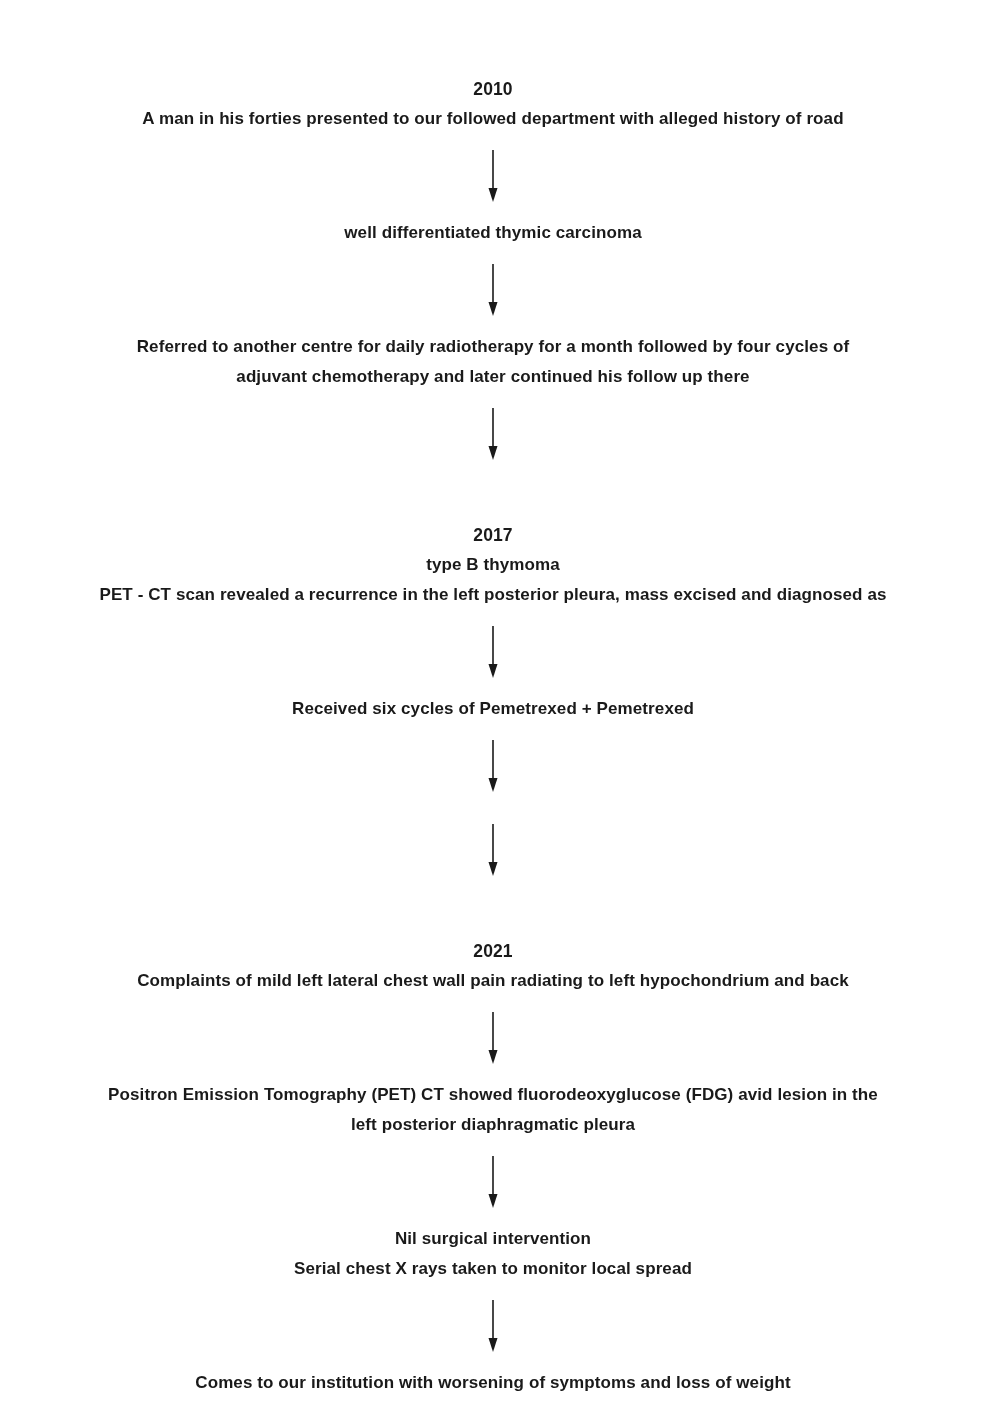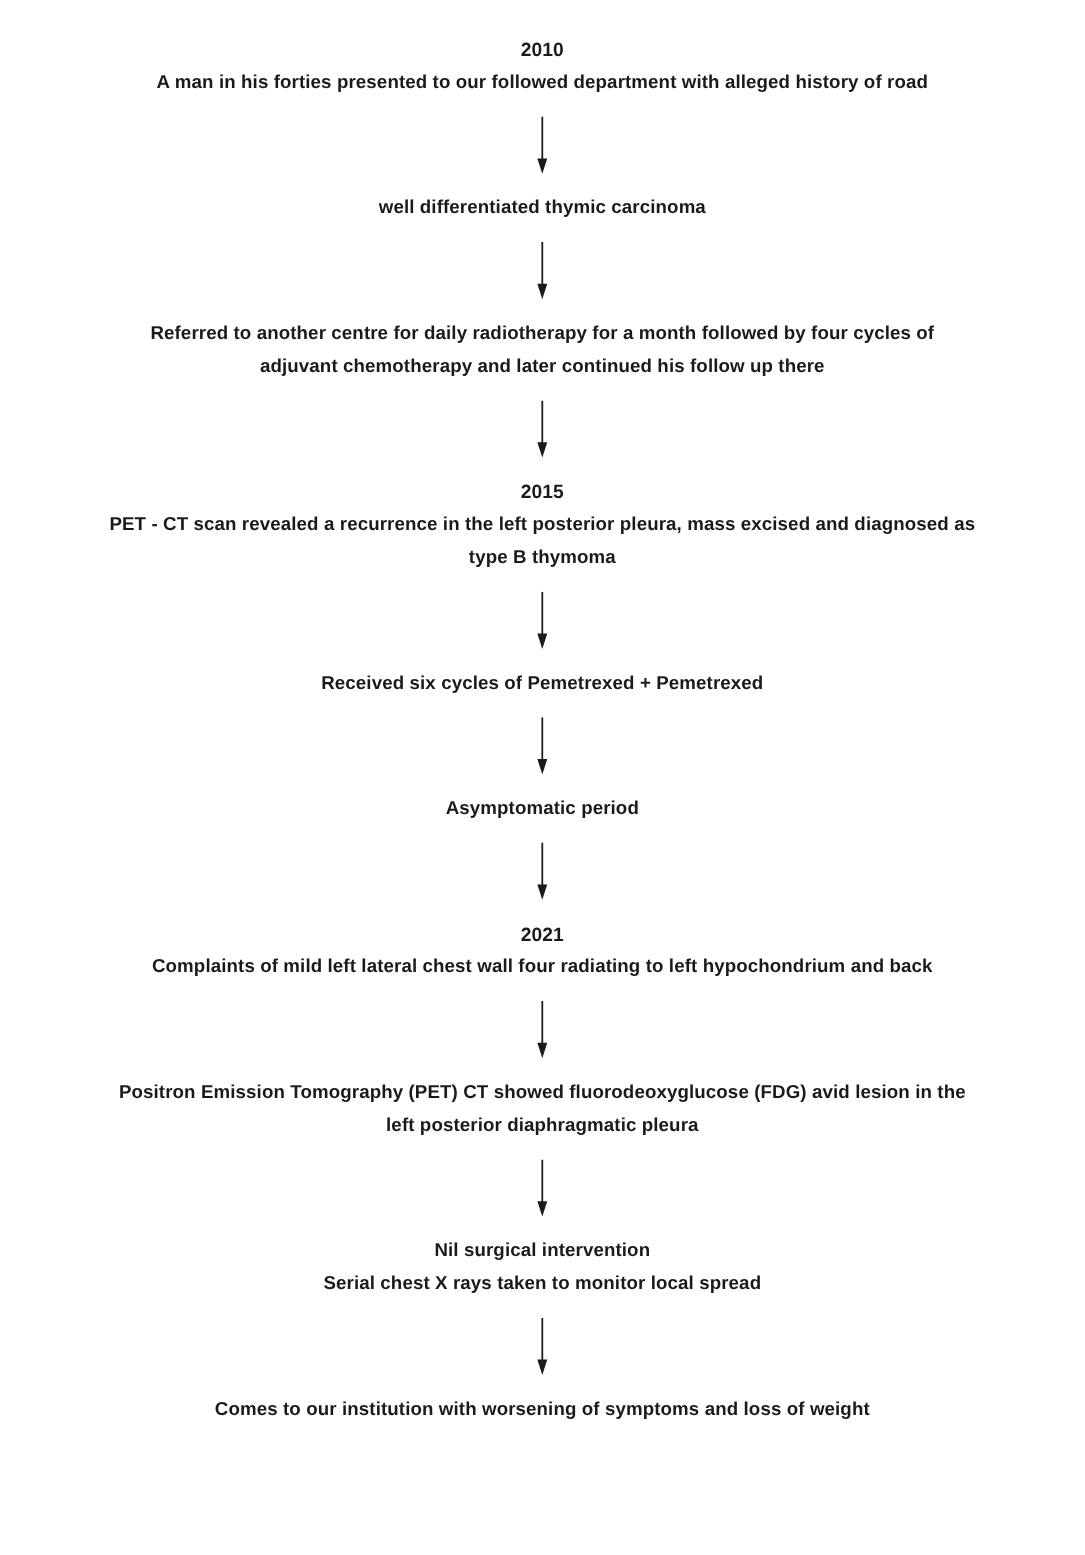--- a/index.html
+++ b/index.html
@@ -24,20 +24,21 @@
     text-align: center;
     font-weight: 700;
     font-size: 17px;
     line-height: 30px;
     letter-spacing: 0.1px;
   }
   .step .year {
     font-size: 17.5px;
     line-height: 30px;
     font-weight: 700;
+    margin-top: 44px;
   }
   .arrow-wrap {
     margin: 16px 0;
     display: flex;
     justify-content: center;
     line-height: 0;
   }
 </style>
 </head>
 <body>
@@ -73,57 +74,54 @@
   </section>
 
   <div class="arrow-wrap">
     <svg width="14" height="52" viewBox="0 0 14 52">
       <line x1="7" y1="0" x2="7" y2="40" stroke="#1a1a1a" stroke-width="1.6"></line>
       <polygon points="7,52 2.5,38 11.5,38" fill="#1a1a1a"></polygon>
     </svg>
   </div>
 
   <section class="step">
-    <div class="year">2015</div>
+    <div class="year">2017</div>
+    <div class="line">type B thymoma</div>
     <div class="line">PET - CT scan revealed a recurrence in the left posterior pleura, mass excised and diagnosed as</div>
-    <div class="line">type B thymoma</div>
   </section>
 
   <div class="arrow-wrap">
     <svg width="14" height="52" viewBox="0 0 14 52">
       <line x1="7" y1="0" x2="7" y2="40" stroke="#1a1a1a" stroke-width="1.6"></line>
       <polygon points="7,52 2.5,38 11.5,38" fill="#1a1a1a"></polygon>
     </svg>
   </div>
 
   <section class="step">
     <div class="line">Received six cycles of Pemetrexed + Pemetrexed</div>
   </section>
 
   <div class="arrow-wrap">
     <svg width="14" height="52" viewBox="0 0 14 52">
       <line x1="7" y1="0" x2="7" y2="40" stroke="#1a1a1a" stroke-width="1.6"></line>
       <polygon points="7,52 2.5,38 11.5,38" fill="#1a1a1a"></polygon>
     </svg>
   </div>
 
-  <section class="step">
-    <div class="line">Asymptomatic period</div>
-  </section>
 
   <div class="arrow-wrap">
     <svg width="14" height="52" viewBox="0 0 14 52">
       <line x1="7" y1="0" x2="7" y2="40" stroke="#1a1a1a" stroke-width="1.6"></line>
       <polygon points="7,52 2.5,38 11.5,38" fill="#1a1a1a"></polygon>
     </svg>
   </div>
 
   <section class="step">
     <div class="year">2021</div>
-    <div class="line">Complaints of mild left lateral chest wall four radiating to left hypochondrium and back</div>
+    <div class="line">Complaints of mild left lateral chest wall pain radiating to left hypochondrium and back</div>
   </section>
 
   <div class="arrow-wrap">
     <svg width="14" height="52" viewBox="0 0 14 52">
       <line x1="7" y1="0" x2="7" y2="40" stroke="#1a1a1a" stroke-width="1.6"></line>
       <polygon points="7,52 2.5,38 11.5,38" fill="#1a1a1a"></polygon>
     </svg>
   </div>
 
   <section class="step">

